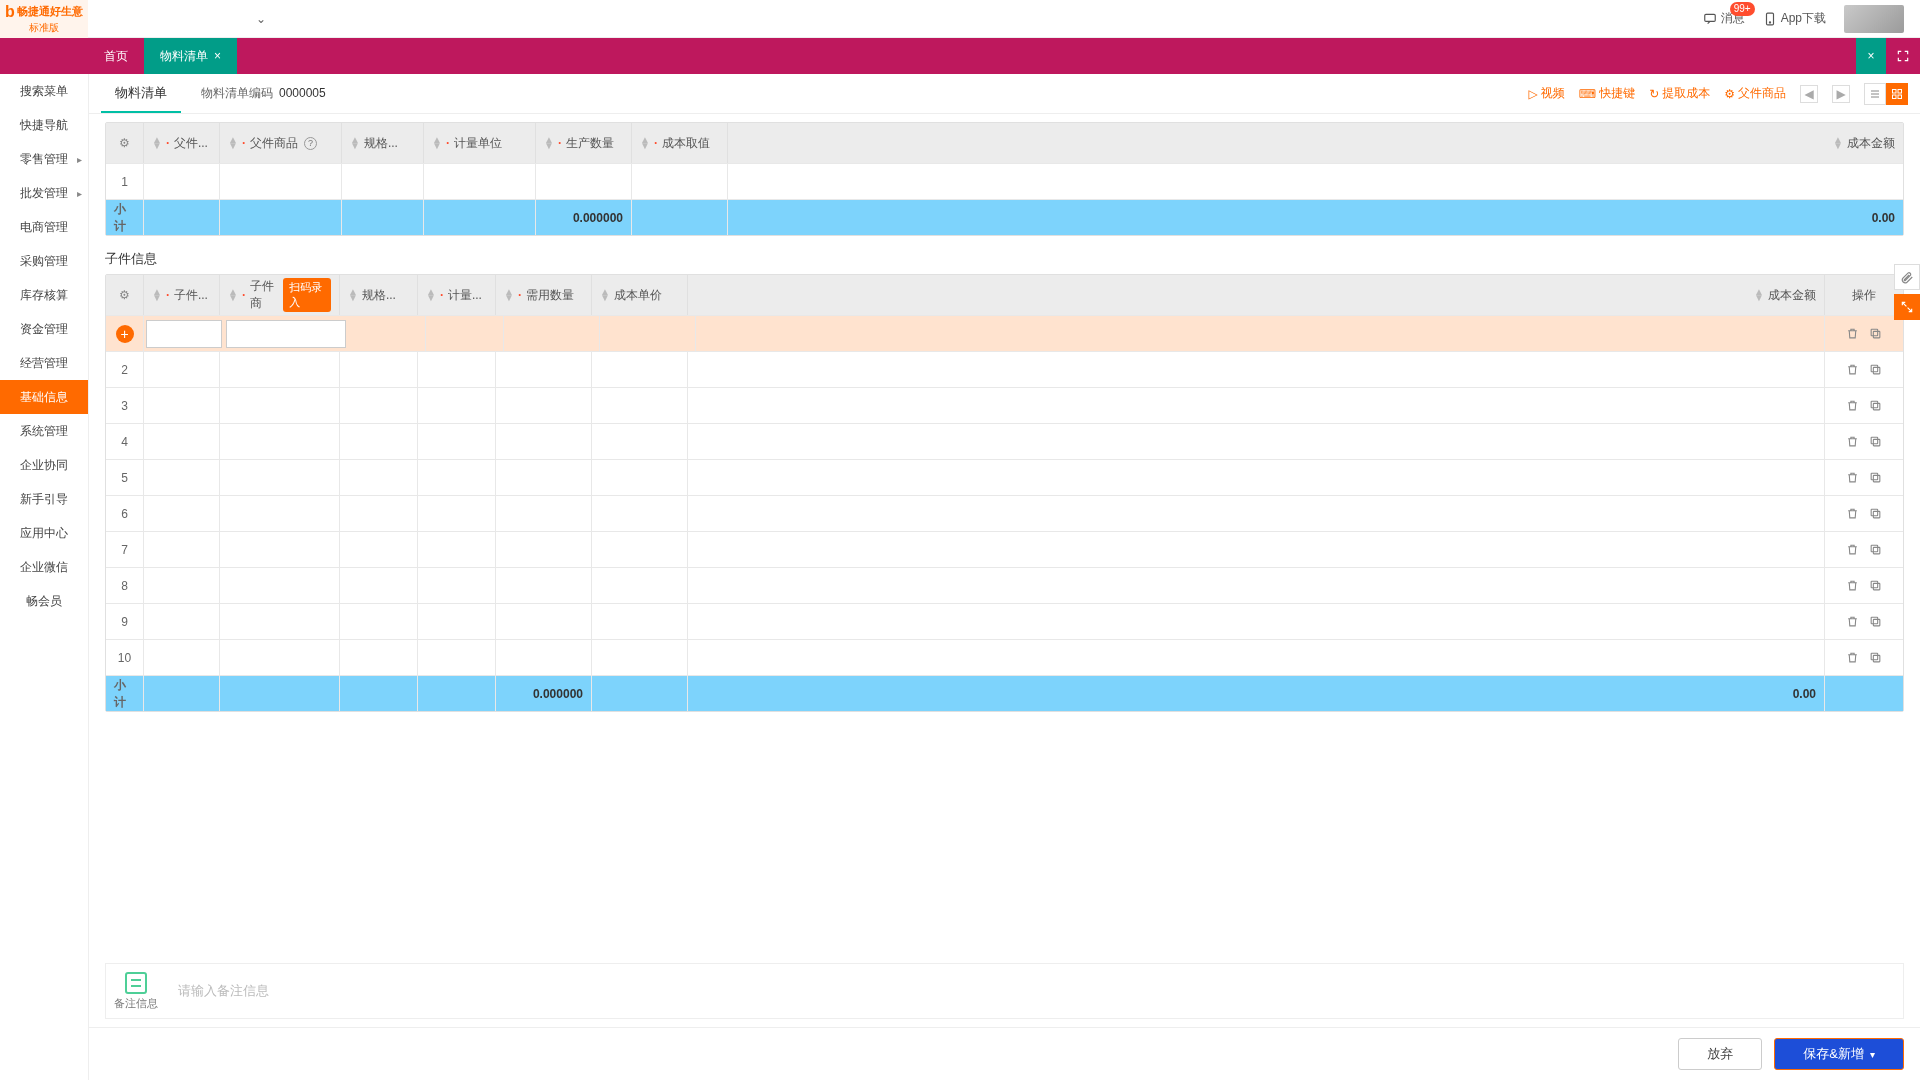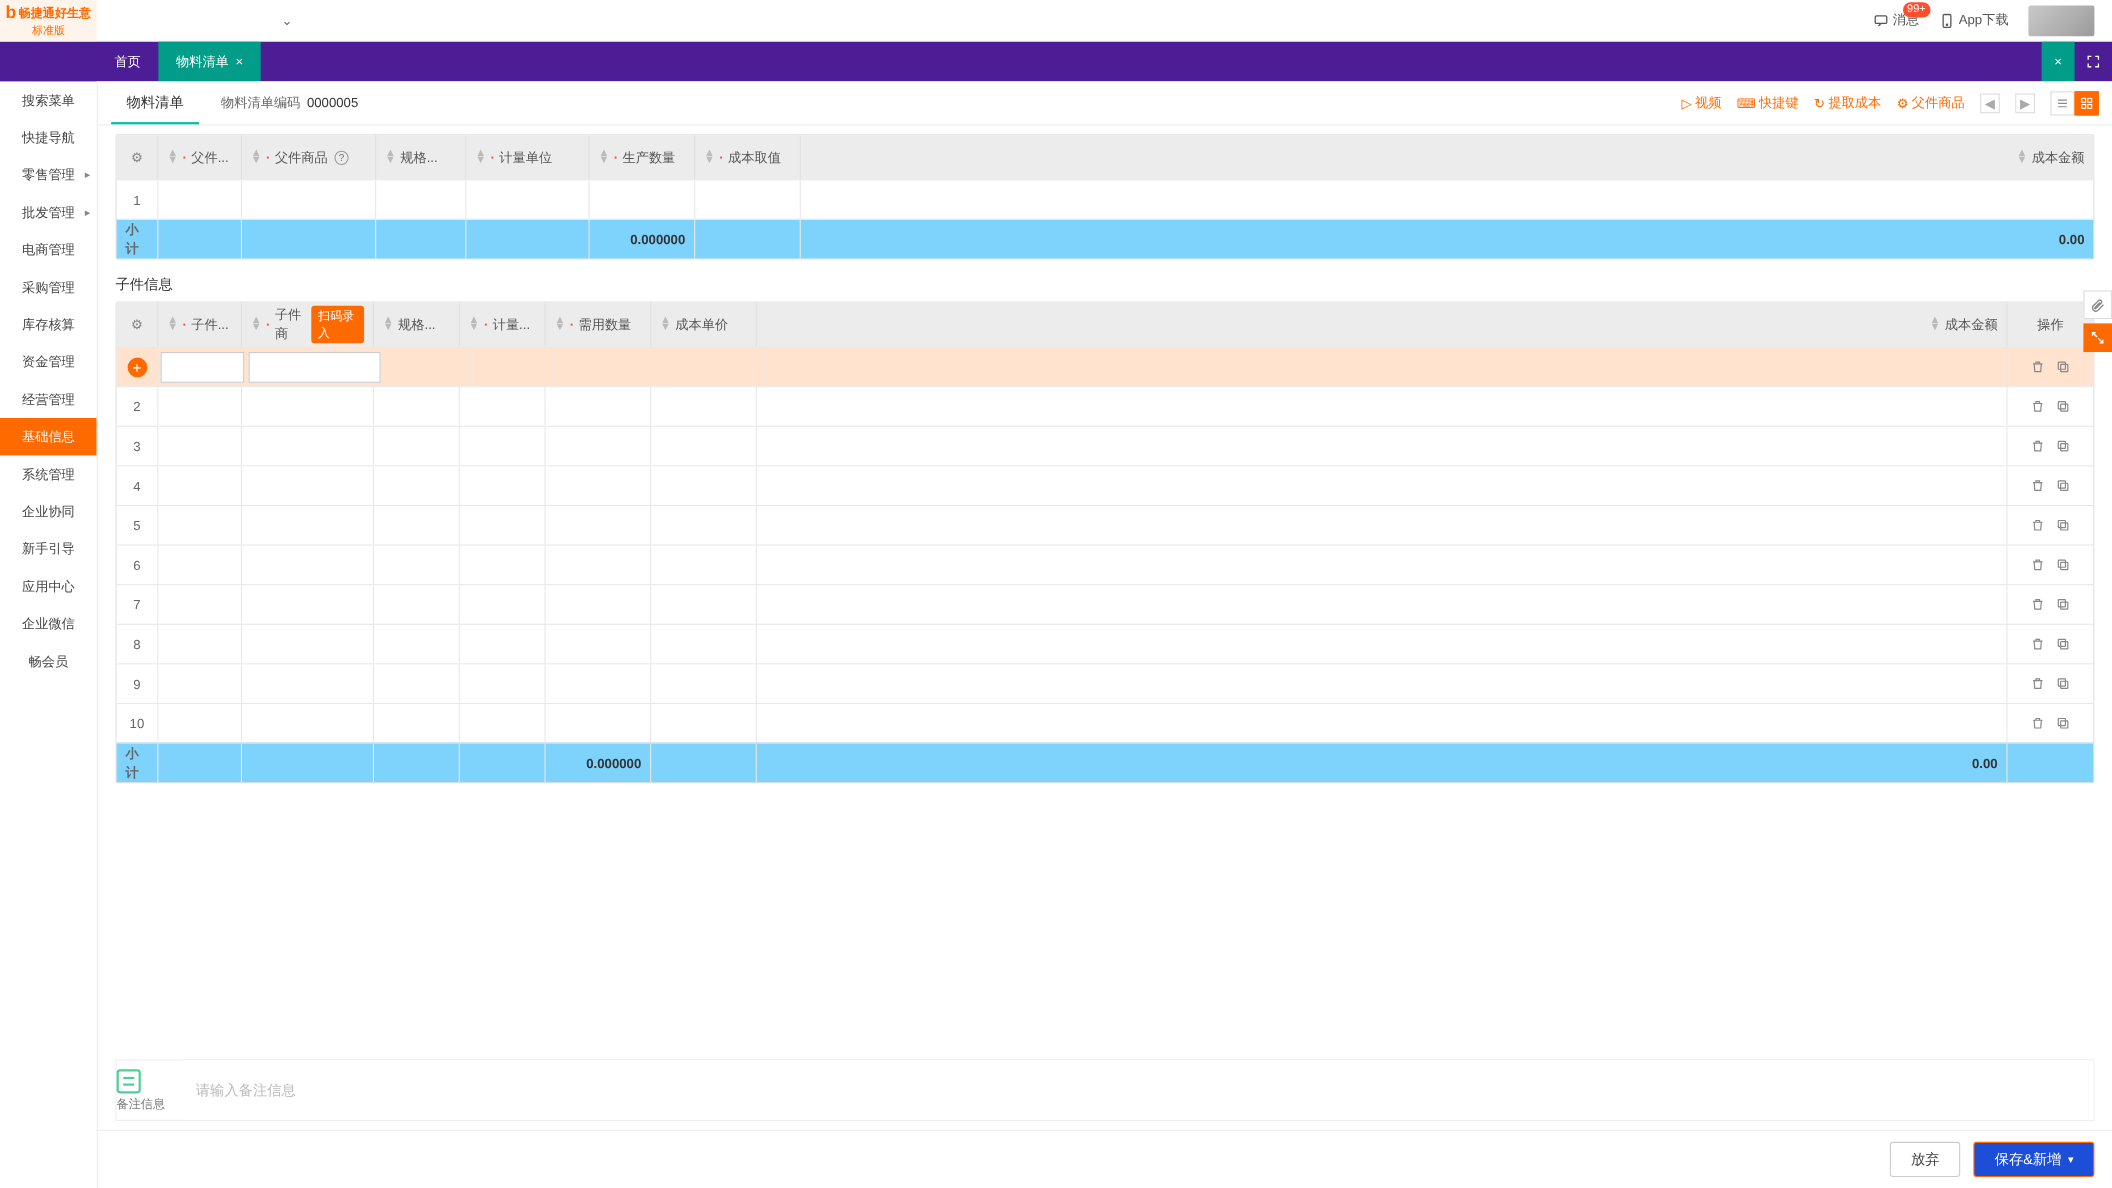--- a/index.html
+++ b/index.html
@@ -10,21 +10,21 @@
 .logo-box { width: 88px; height: 38px; background: #fff4ec; display: flex; flex-direction: column; align-items: center; justify-content: center; }
 .logo-box .brand { color: #ff6a00; font-size: 11px; font-weight: bold; display: flex; align-items: center; gap: 2px; }
 .logo-box .sub { color: #ff6a00; font-size: 10px; }
 .company-select { margin-left: 20px; display: flex; align-items: center; gap: 8px; color: #666; cursor: pointer; }
 .topbar-right { margin-left: auto; display: flex; align-items: center; gap: 18px; padding-right: 16px; }
 .top-item { display: flex; align-items: center; gap: 4px; cursor: pointer; color: #555; position: relative; }
 .badge-99 { position: absolute; top: -8px; right: -10px; background: #ff4d2e; color: #fff; border-radius: 8px; font-size: 10px; padding: 0 4px; line-height: 14px; }
 .avatar { width: 60px; height: 28px; background: linear-gradient(135deg,#c9c9c9,#9b9b9b); border-radius: 2px; }
 
 
-.tabsbar { height: 36px; background: #4c1d95; display: flex; align-items: stretch; position: relative; }
+.tabsbar { height: 36px; background: #be185d; display: flex; align-items: stretch; position: relative; }
 .sidebar-spacer { width: 88px; }
 .main-tab { padding: 0 16px; display: flex; align-items: center; color: #fff; cursor: pointer; }
 .main-tab.active { background: #019d88; }
 .tab-close { margin-left: 6px; font-size: 12px; }
 .tabsbar-close { position: absolute; right: 34px; top: 0; height: 36px; width: 30px; background: #019d88; color: #fff; display: flex; align-items: center; justify-content: center; cursor: pointer; }
 .tabsbar-expand { position: absolute; right: 0; top: 0; height: 36px; width: 34px; color: #fff; display: flex; align-items: center; justify-content: center; cursor: pointer; }
 
 
 .layout { display: flex; height: calc(1080px - 38px - 36px); }
 .sidebar { width: 88px; background: #fff; display: flex; flex-direction: column; }
@@ -73,30 +73,30 @@
 .ops span { cursor: pointer; }
 .help-q { display:inline-flex;width:13px;height:13px;border:1px solid #999;border-radius:50%;font-size:9px;align-items:center;justify-content:center;color:#777;margin-left:2px;}
 
 
 .p-c1{width:76px} .p-c2{width:122px} .p-c3{width:82px} .p-c4{width:112px} .p-c5{width:96px} .p-c6{width:96px} .p-c7{flex:1; justify-content:flex-end;}
 
 .c-c1{width:76px} .c-c2{width:120px} .c-c3{width:78px} .c-c4{width:78px} .c-c5{width:96px} .c-c6{width:96px} .c-c7{flex:1; justify-content:flex-end;} .c-ops{width:78px;}
 
 
 .remark-bar { border: 1px solid #eee; margin: 12px 16px 8px; height: 56px; display: flex; align-items: center; }
-.remark-icon-box { width: 60px; display: flex; flex-direction: column; gap: 2px; color: #777; font-size: 11px; }
+.remark-icon-box { width: 60px; display: flex; flex-direction: column; align-items: center; gap: 2px; color: #777; font-size: 11px; }
 .remark-icon { width: 22px; height: 22px; border: 2px solid #4ecf97; border-radius: 3px; position: relative; }
 .remark-icon::before, .remark-icon::after { content:""; position:absolute; left:4px; right:4px; height:2px; background:#4ecf97; }
 .remark-icon::before { top:5px; } .remark-icon::after { top:11px; }
 .remark-input { flex:1; border:none; outline:none; height: 100%; padding: 0 12px; font-size: 13px; color:#b91c1c;font-family:Liberation Mono, monospace; }
 .remark-input::placeholder { color: #bbb; }
 
 
 .footer { border-top: 1px solid #eee; padding: 10px 16px; display: flex; justify-content: flex-end; gap: 12px; }
-.btn { height: 32px; padding: 0 18px; border-radius: 3px; display: flex; align-items: center; cursor: pointer; font-size: 13px; }
+.btn { height: 32px; padding: 0 28px; border-radius: 3px; display: flex; align-items: center; cursor: pointer; font-size: 13px; }
 .btn-default { background: #fff; border: 1px solid #ccc; color: #444; }
 .btn-primary { background: #1d4ed8; color: #fff; border: 1px solid #ff6a00; }
 .btn-primary .caret-down { margin-left: 6px; font-size: 10px; }
 
 
 .float-tools { position: absolute; right: 0; top: 190px; display: flex; flex-direction: column; }
 .float-btn { width: 26px; height: 26px; display:flex; align-items:center; justify-content:center; margin-bottom:4px; cursor:pointer; }
 .float-btn.orange { background: #ff6a00; color: #fff; }
 .float-btn.plain { color: #888; border:1px solid #ddd; background:#fff; }
 

